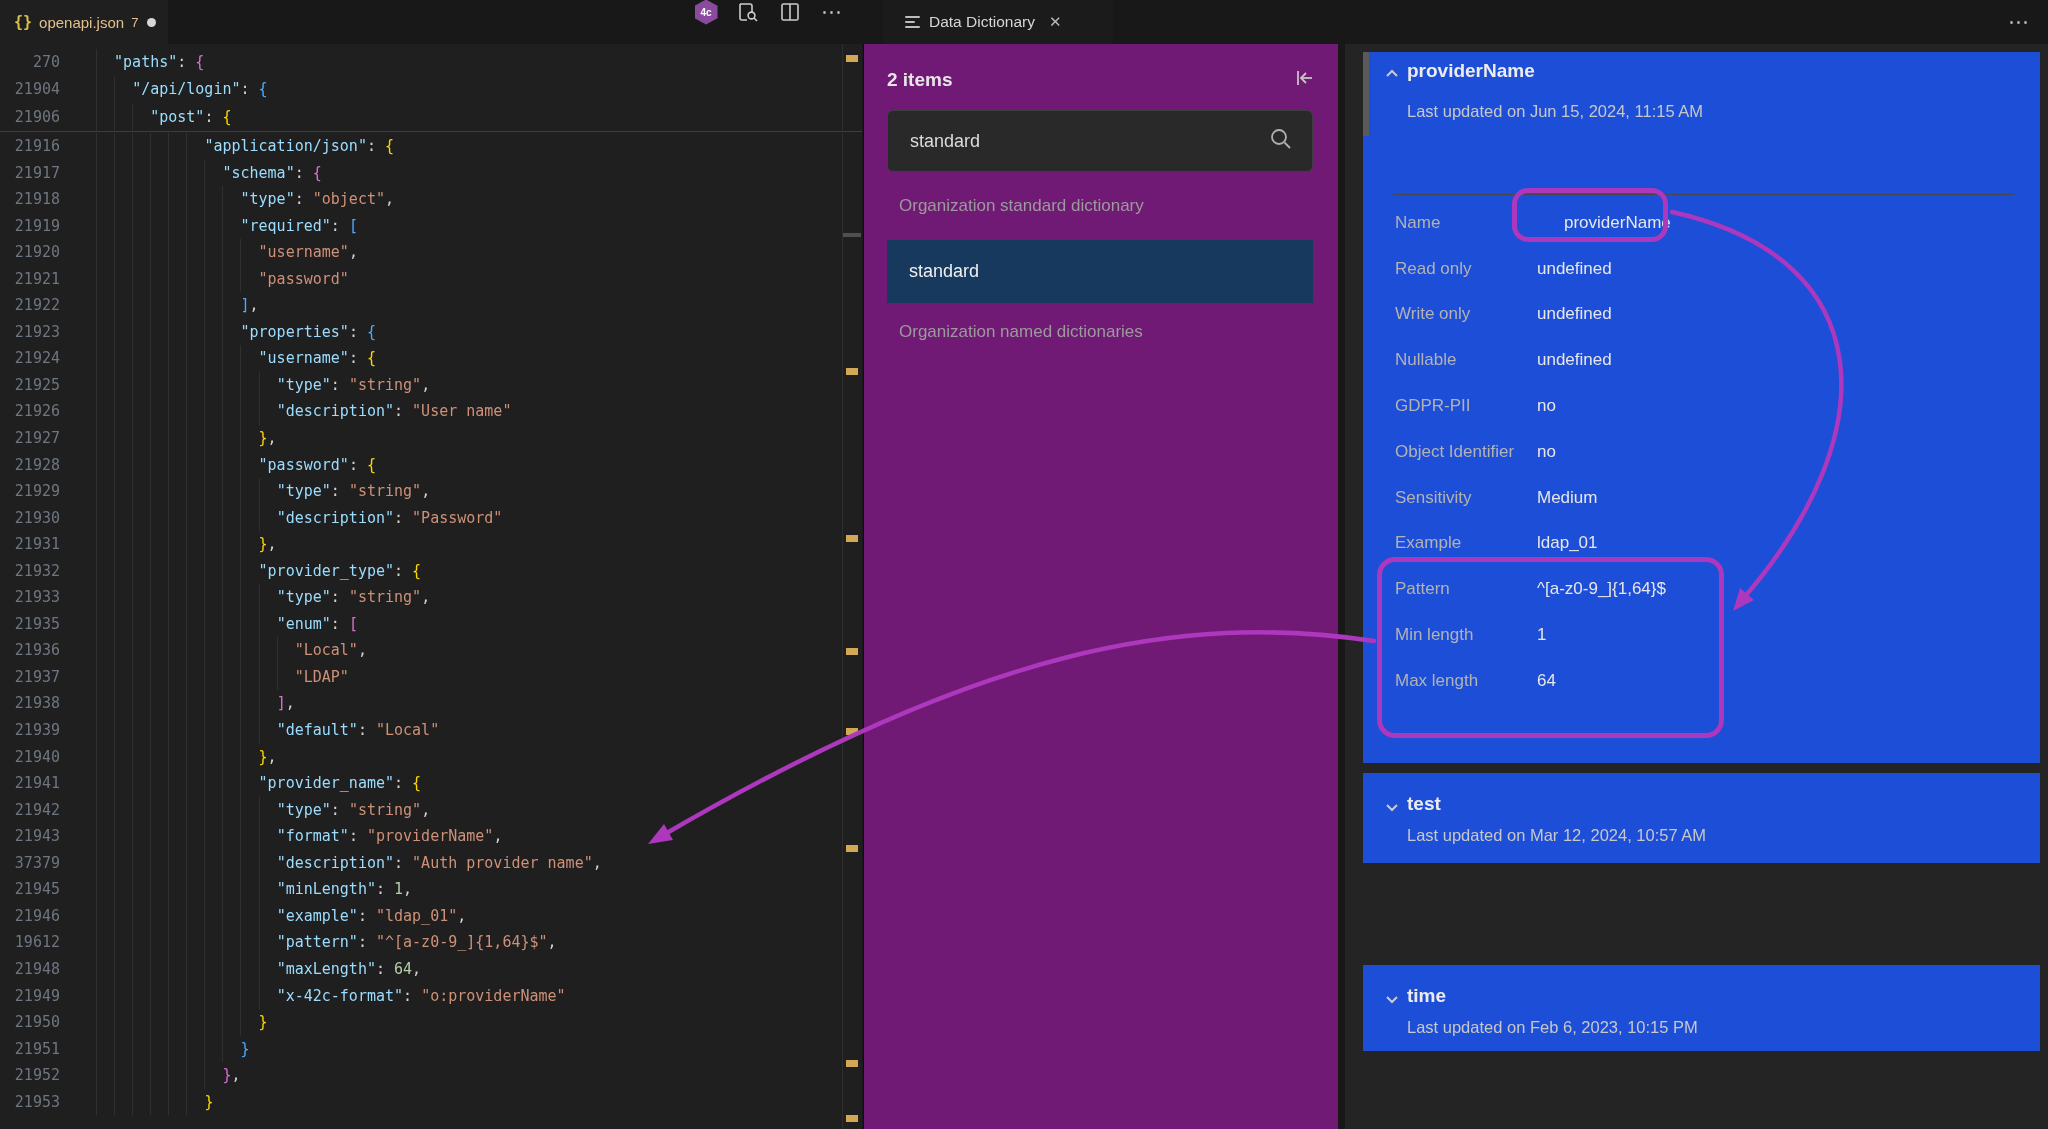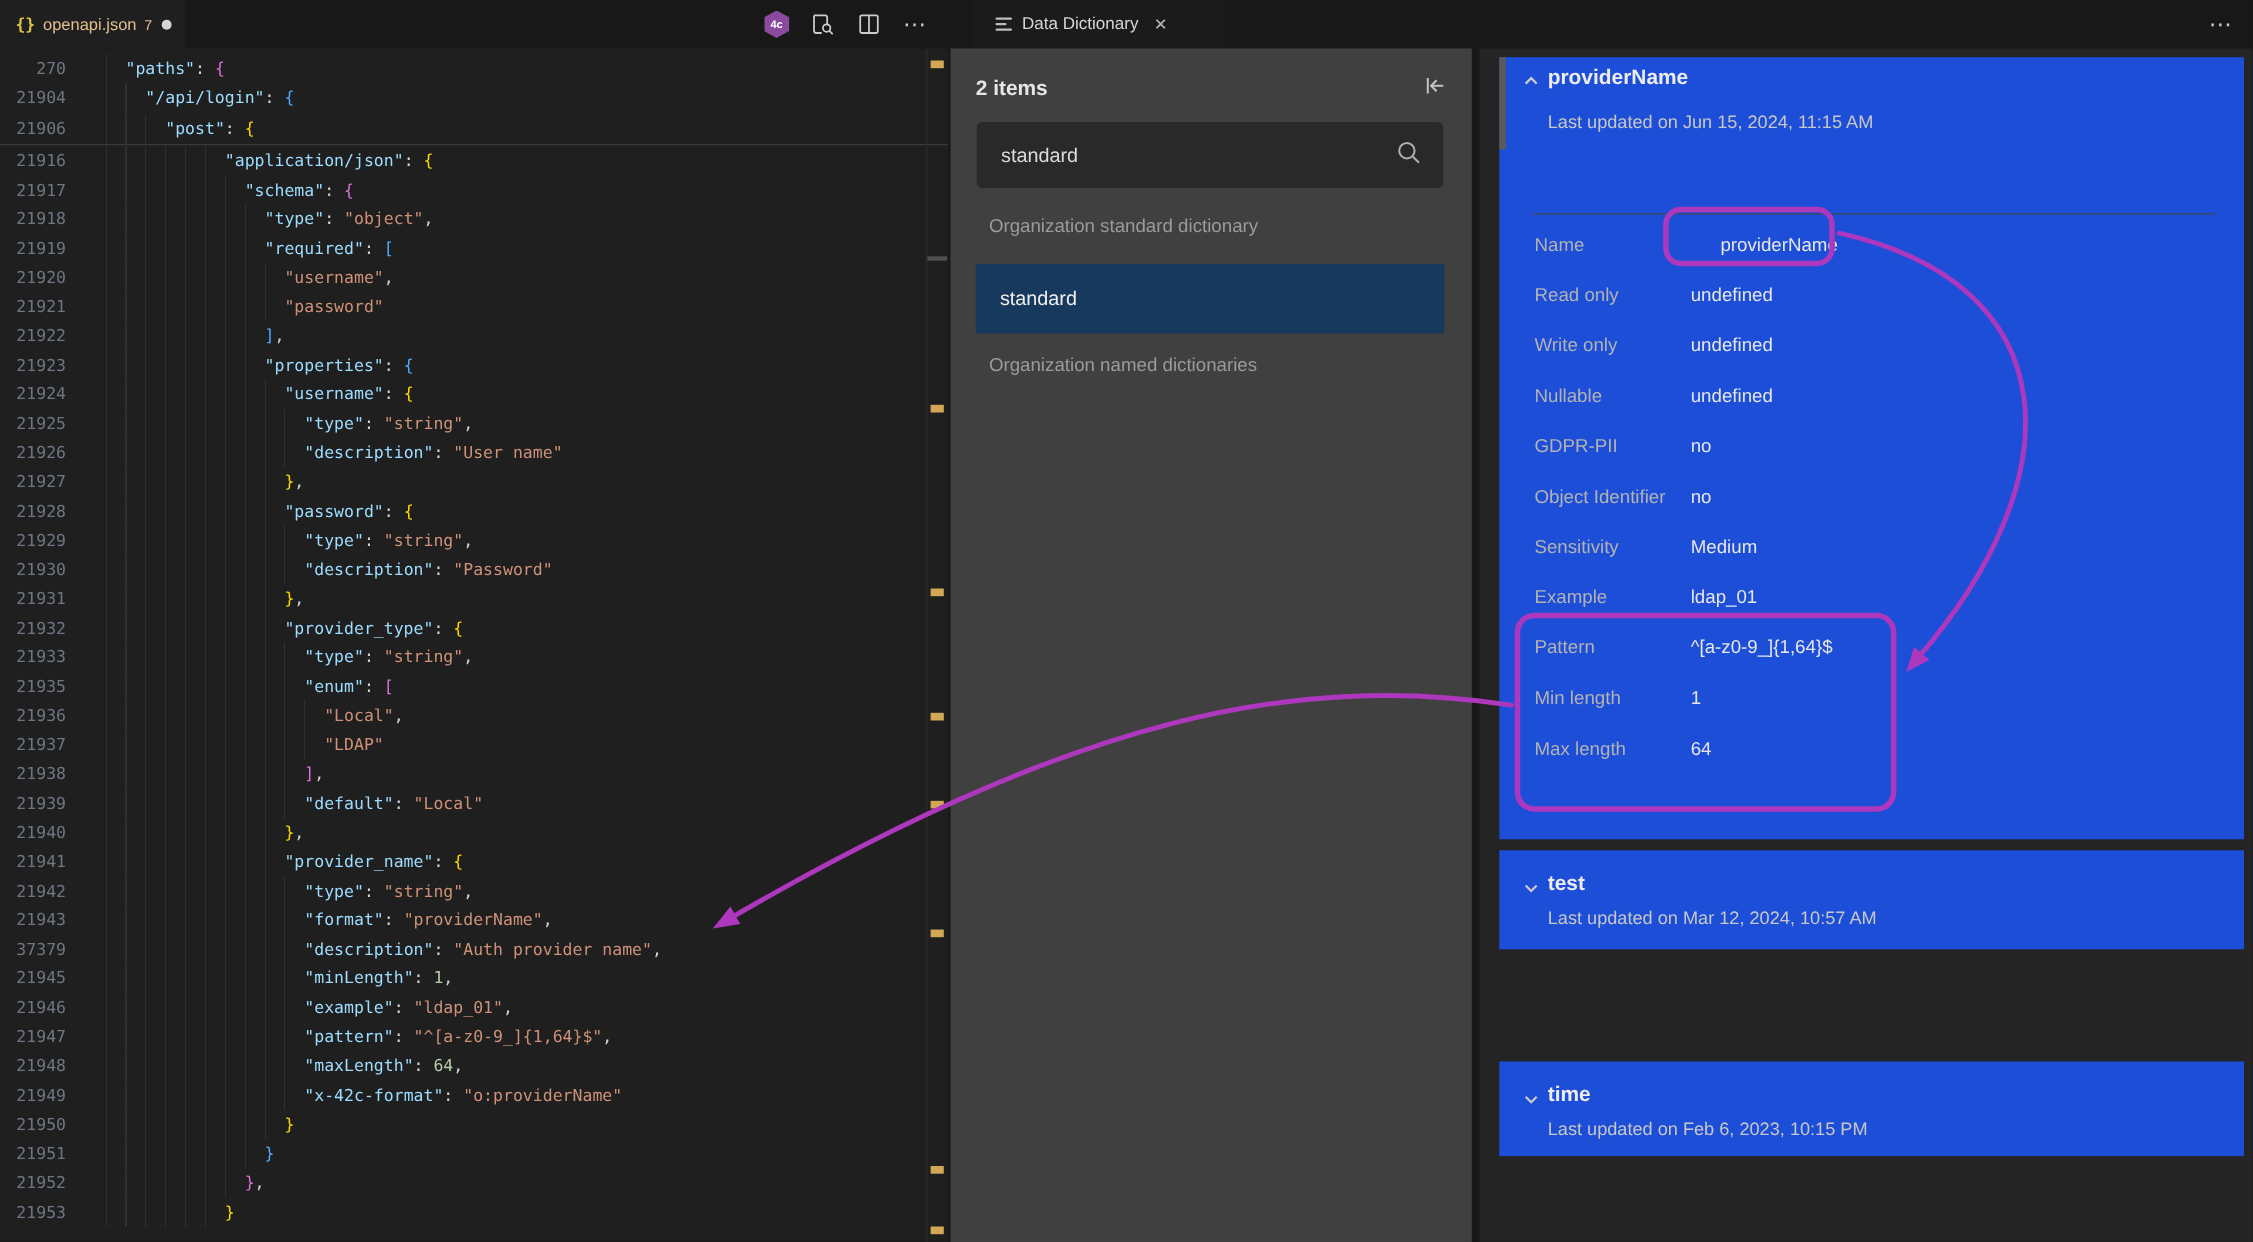--- a/index.html
+++ b/index.html
@@ -8,21 +8,21 @@
   #stage { position:relative; width:2048px; height:1129px; }
 
   
   .tabbar { position:absolute; left:0; top:0; width:2048px; height:44px; background:#181818; }
   .tab-active-left { position:absolute; left:0; top:0; width:168px; height:44px;
       background:#1f1f1f; display:flex; align-items:center; padding-left:14px; }
   .json-icon { color:#d8c24a; font-weight:bold; font-size:15px; font-family:"DejaVu Sans Mono",monospace; margin-right:7px; }
   .tab-title { color:#e2c08d; font-size:15px; }
   .tab-badge { color:#e2c08d; font-size:13px; margin-left:7px; }
   .dirty-dot { width:9px; height:9px; border-radius:50%; background:#d6d6d6; margin-left:9px; }
-  .toolbar { position:absolute; left:694px; top:0; height:44px; display:flex; align-items:center; gap:18px; }
+  .toolbar { position:absolute; left:694px; top:0; height:44px; display:flex; gap:18px; }
   .tbicon { width:24px; height:24px; display:flex; align-items:center; justify-content:center; color:#cccccc; }
   .hexagon { width:23px; height:25px; background:#8a4a9e; clip-path:polygon(50% 0,100% 25%,100% 75%,50% 100%,0 75%,0 25%);
       display:flex; align-items:center; justify-content:center; color:#fff; font-size:10px; font-weight:bold; }
   .dots { color:#c8c8c8; font-size:21px; letter-spacing:1px; }
   .tab-active-dd { position:absolute; left:883px; top:0; width:230px; height:44px; background:#1b1b1c;
       display:flex; align-items:center; padding-left:22px; }
   .list-icon { display:flex; flex-direction:column; gap:3px; margin-right:9px; }
   .list-icon span { height:2px; background:#bdbdbd; border-radius:1px; }
   .dd-title { color:#d6d6d6; font-size:15.5px; }
   .tab-close { color:#b9b9b9; font-size:15px; margin-left:14px; }
@@ -40,21 +40,21 @@
   .tok-pu { color:#d4d4d4; } .tok-b1 { color:#ffd700; } .tok-b2 { color:#da70d6; } .tok-b3 { color:#4fa9ff; }
   #sticky { position:absolute; left:0; top:0; width:862px; padding-top:5px; background:#1f1f1f;
       border-bottom:1px solid #3e3e3e; }
   #sticky .code-line { height:27.3px; line-height:27.3px; }
   #codebody { position:absolute; left:0; top:89px; width:862px; }
   .editor-right-line { position:absolute; left:842px; top:0; width:1px; height:1085px; background:#2e2e2e; }
   .ruler-mark { position:absolute; left:846px; width:12px; height:7px; background:#d2a855; }
   .scroll-dash { position:absolute; left:843px; top:189px; width:18px; height:4px; background:#4f4f4f; }
 
   
-  #dict { position:absolute; left:863px; top:44px; width:475px; height:1085px; background:#404040;
+  #dict { position:absolute; left:863px; top:44px; width:475px; height:1085px; background:#701a75;
       border-left:1px solid #0e0e0e; }
   .dict-head { position:absolute; left:23px; top:22px; width:430px; display:flex; justify-content:space-between; align-items:center; }
   .items-count { color:#e6e6e6; font-size:19px; font-weight:bold; }
   .collapse-icon { color:#c5c5c5; }
   .searchbox { position:absolute; left:23px; top:66px; width:426px; height:62px; background:#292929;
       border:1px solid #3f3f42; border-radius:6px; display:flex; align-items:center; padding:0 18px 0 22px; }
   .searchbox input { flex:1; background:transparent; border:none; outline:none; color:#dcdcdc; font-size:18px;
       font-family:"Liberation Sans",sans-serif; }
   .section-label { position:absolute; left:35px; color:#9b9b9b; font-size:17px; }
   .dict-item { position:absolute; left:23px; width:426px; height:63px; background:#17395d; color:#f0f0f0;
@@ -273,21 +273,21 @@
           <span class="ln">21945</span>
           <span class="guides" style="width: 176.085px;"></span>
           <span class="ct"><span>                    </span><span class="tok-key">"minLength"</span><span class="tok-pu">: </span><span class="tok-num">1</span><span class="tok-pu">,</span></span>
         </div>
         <div class="code-line">
           <span class="ln">21946</span>
           <span class="guides" style="width: 176.085px;"></span>
           <span class="ct"><span>                    </span><span class="tok-key">"example"</span><span class="tok-pu">: </span><span class="tok-str">"ldap_01"</span><span class="tok-pu">,</span></span>
         </div>
         <div class="code-line">
-          <span class="ln">21947</span>
+          <span class="ln">19612</span>
           <span class="guides" style="width: 176.085px;"></span>
           <span class="ct"><span>                    </span><span class="tok-key">"pattern"</span><span class="tok-pu">: </span><span class="tok-str">"^[a-z0-9_]{1,64}$"</span><span class="tok-pu">,</span></span>
         </div>
         <div class="code-line">
           <span class="ln">21948</span>
           <span class="guides" style="width: 176.085px;"></span>
           <span class="ct"><span>                    </span><span class="tok-key">"maxLength"</span><span class="tok-pu">: </span><span class="tok-num">64</span><span class="tok-pu">,</span></span>
         </div>
         <div class="code-line">
           <span class="ln">21949</span>

